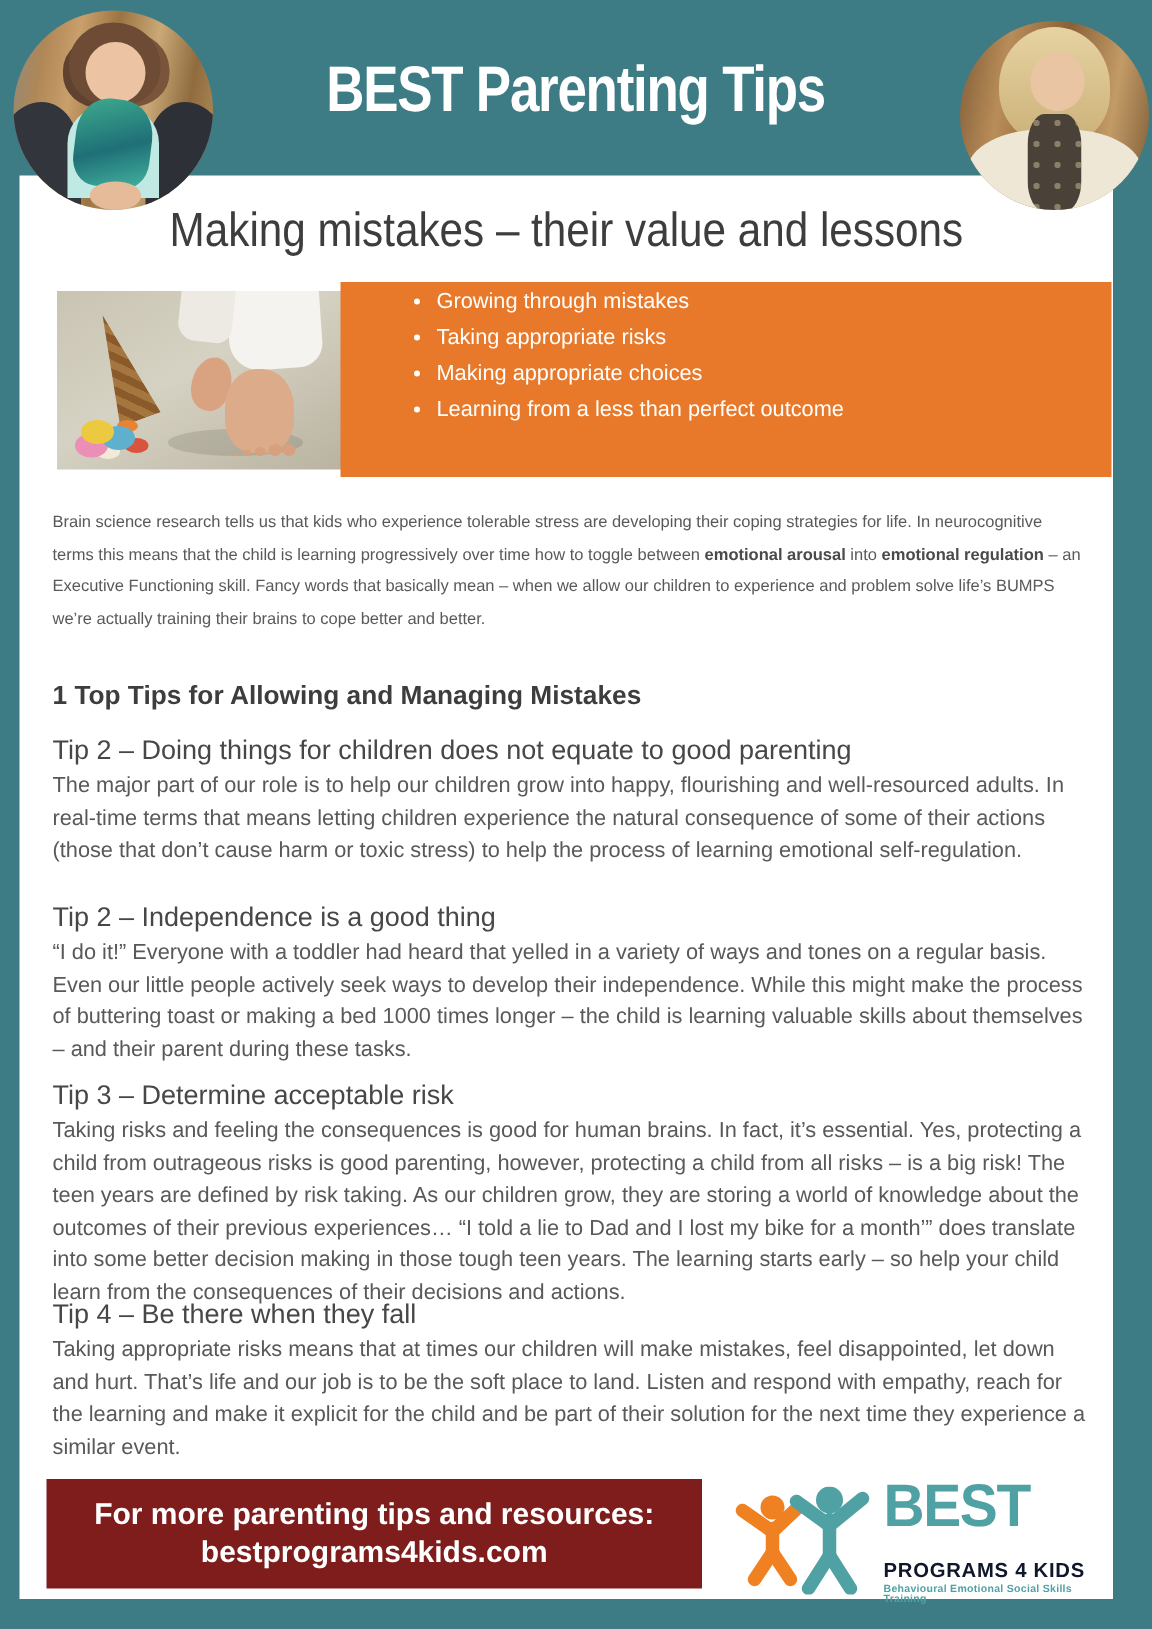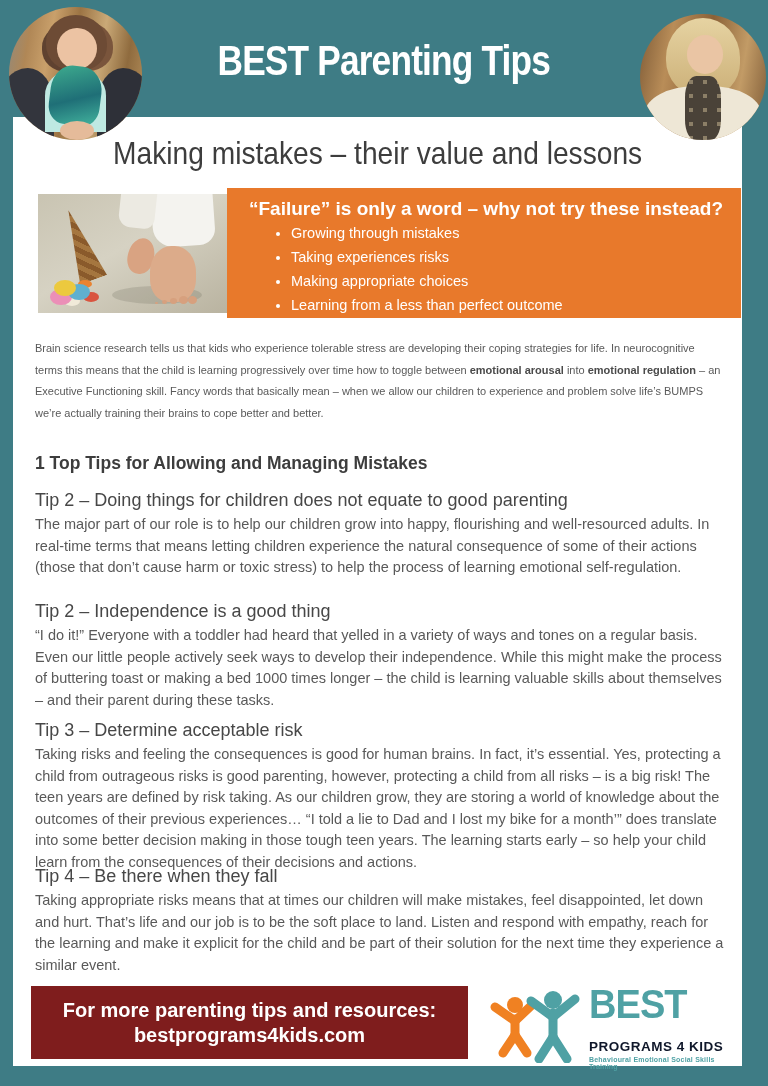--- a/index.html
+++ b/index.html
@@ -120,24 +120,23 @@
       <span class="ph-pants2"></span>
       <span class="ph-shadow"></span>
       <span class="ph-foot-b"></span>
       <span class="ph-foot-f"></span>
       <span class="ph-toes"></span>
       <span class="ph-cone"></span>
       <span class="ph-blob"></span>
     </div>
 
     <div class="callout">
-      <div class="callout-heading">“Failure” is only a word – why not try these instead?</div>
       <ul>
         <li>Growing through mistakes</li>
-        <li>Taking experiences risks</li>
+        <li>Taking appropriate risks</li>
         <li>Making appropriate choices</li>
         <li>Learning from a less than perfect outcome</li>
       </ul>
     </div>
 
     <p class="bodyblock intro"><span>Brain science research tells us that kids who experience tolerable stress are developing their coping strategies for life. In neurocognitive terms this means that the child is learning progressively over time how to toggle between </span><b>emotional arousal</b><span> into </span><b>emotional regulation</b><span> – an Executive Functioning skill. Fancy words that basically mean – when we allow our children to experience and problem solve life’s BUMPS we’re actually training their brains to cope better and better.</span></p>
 
     <h2 class="section-heading">1 Top Tips for Allowing and Managing Mistakes</h2>
 
     <div class="tip t1">

